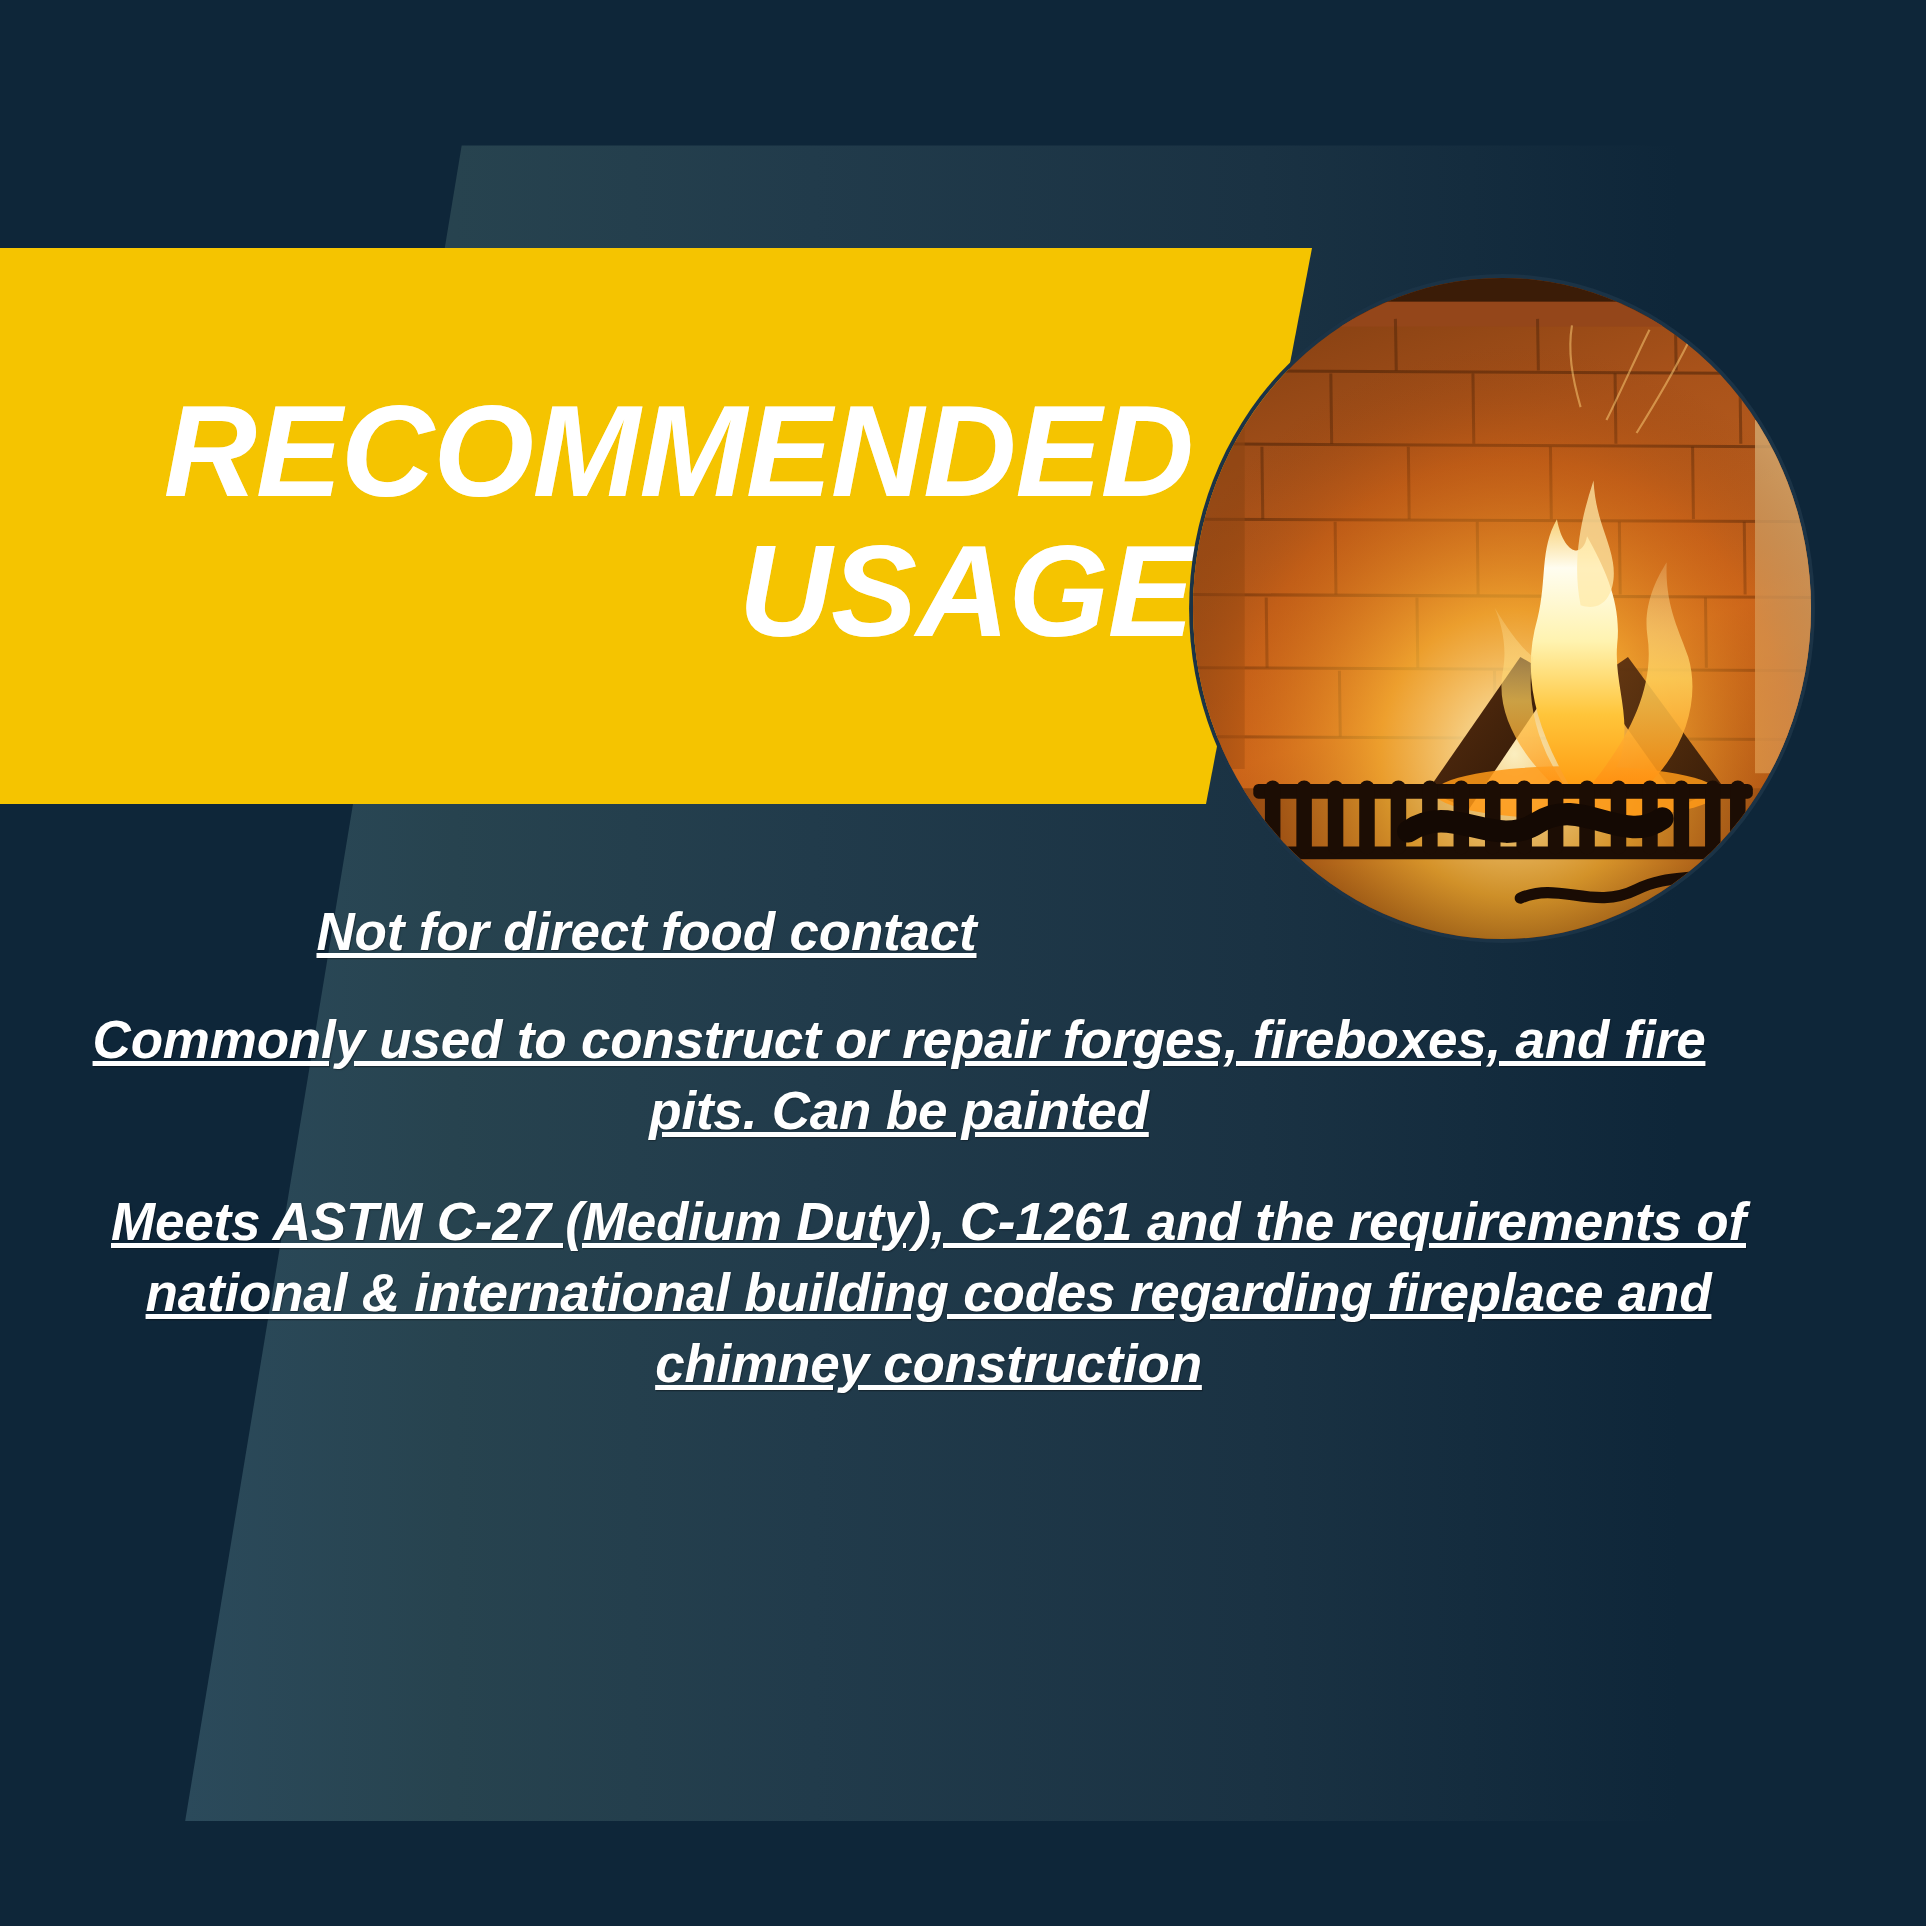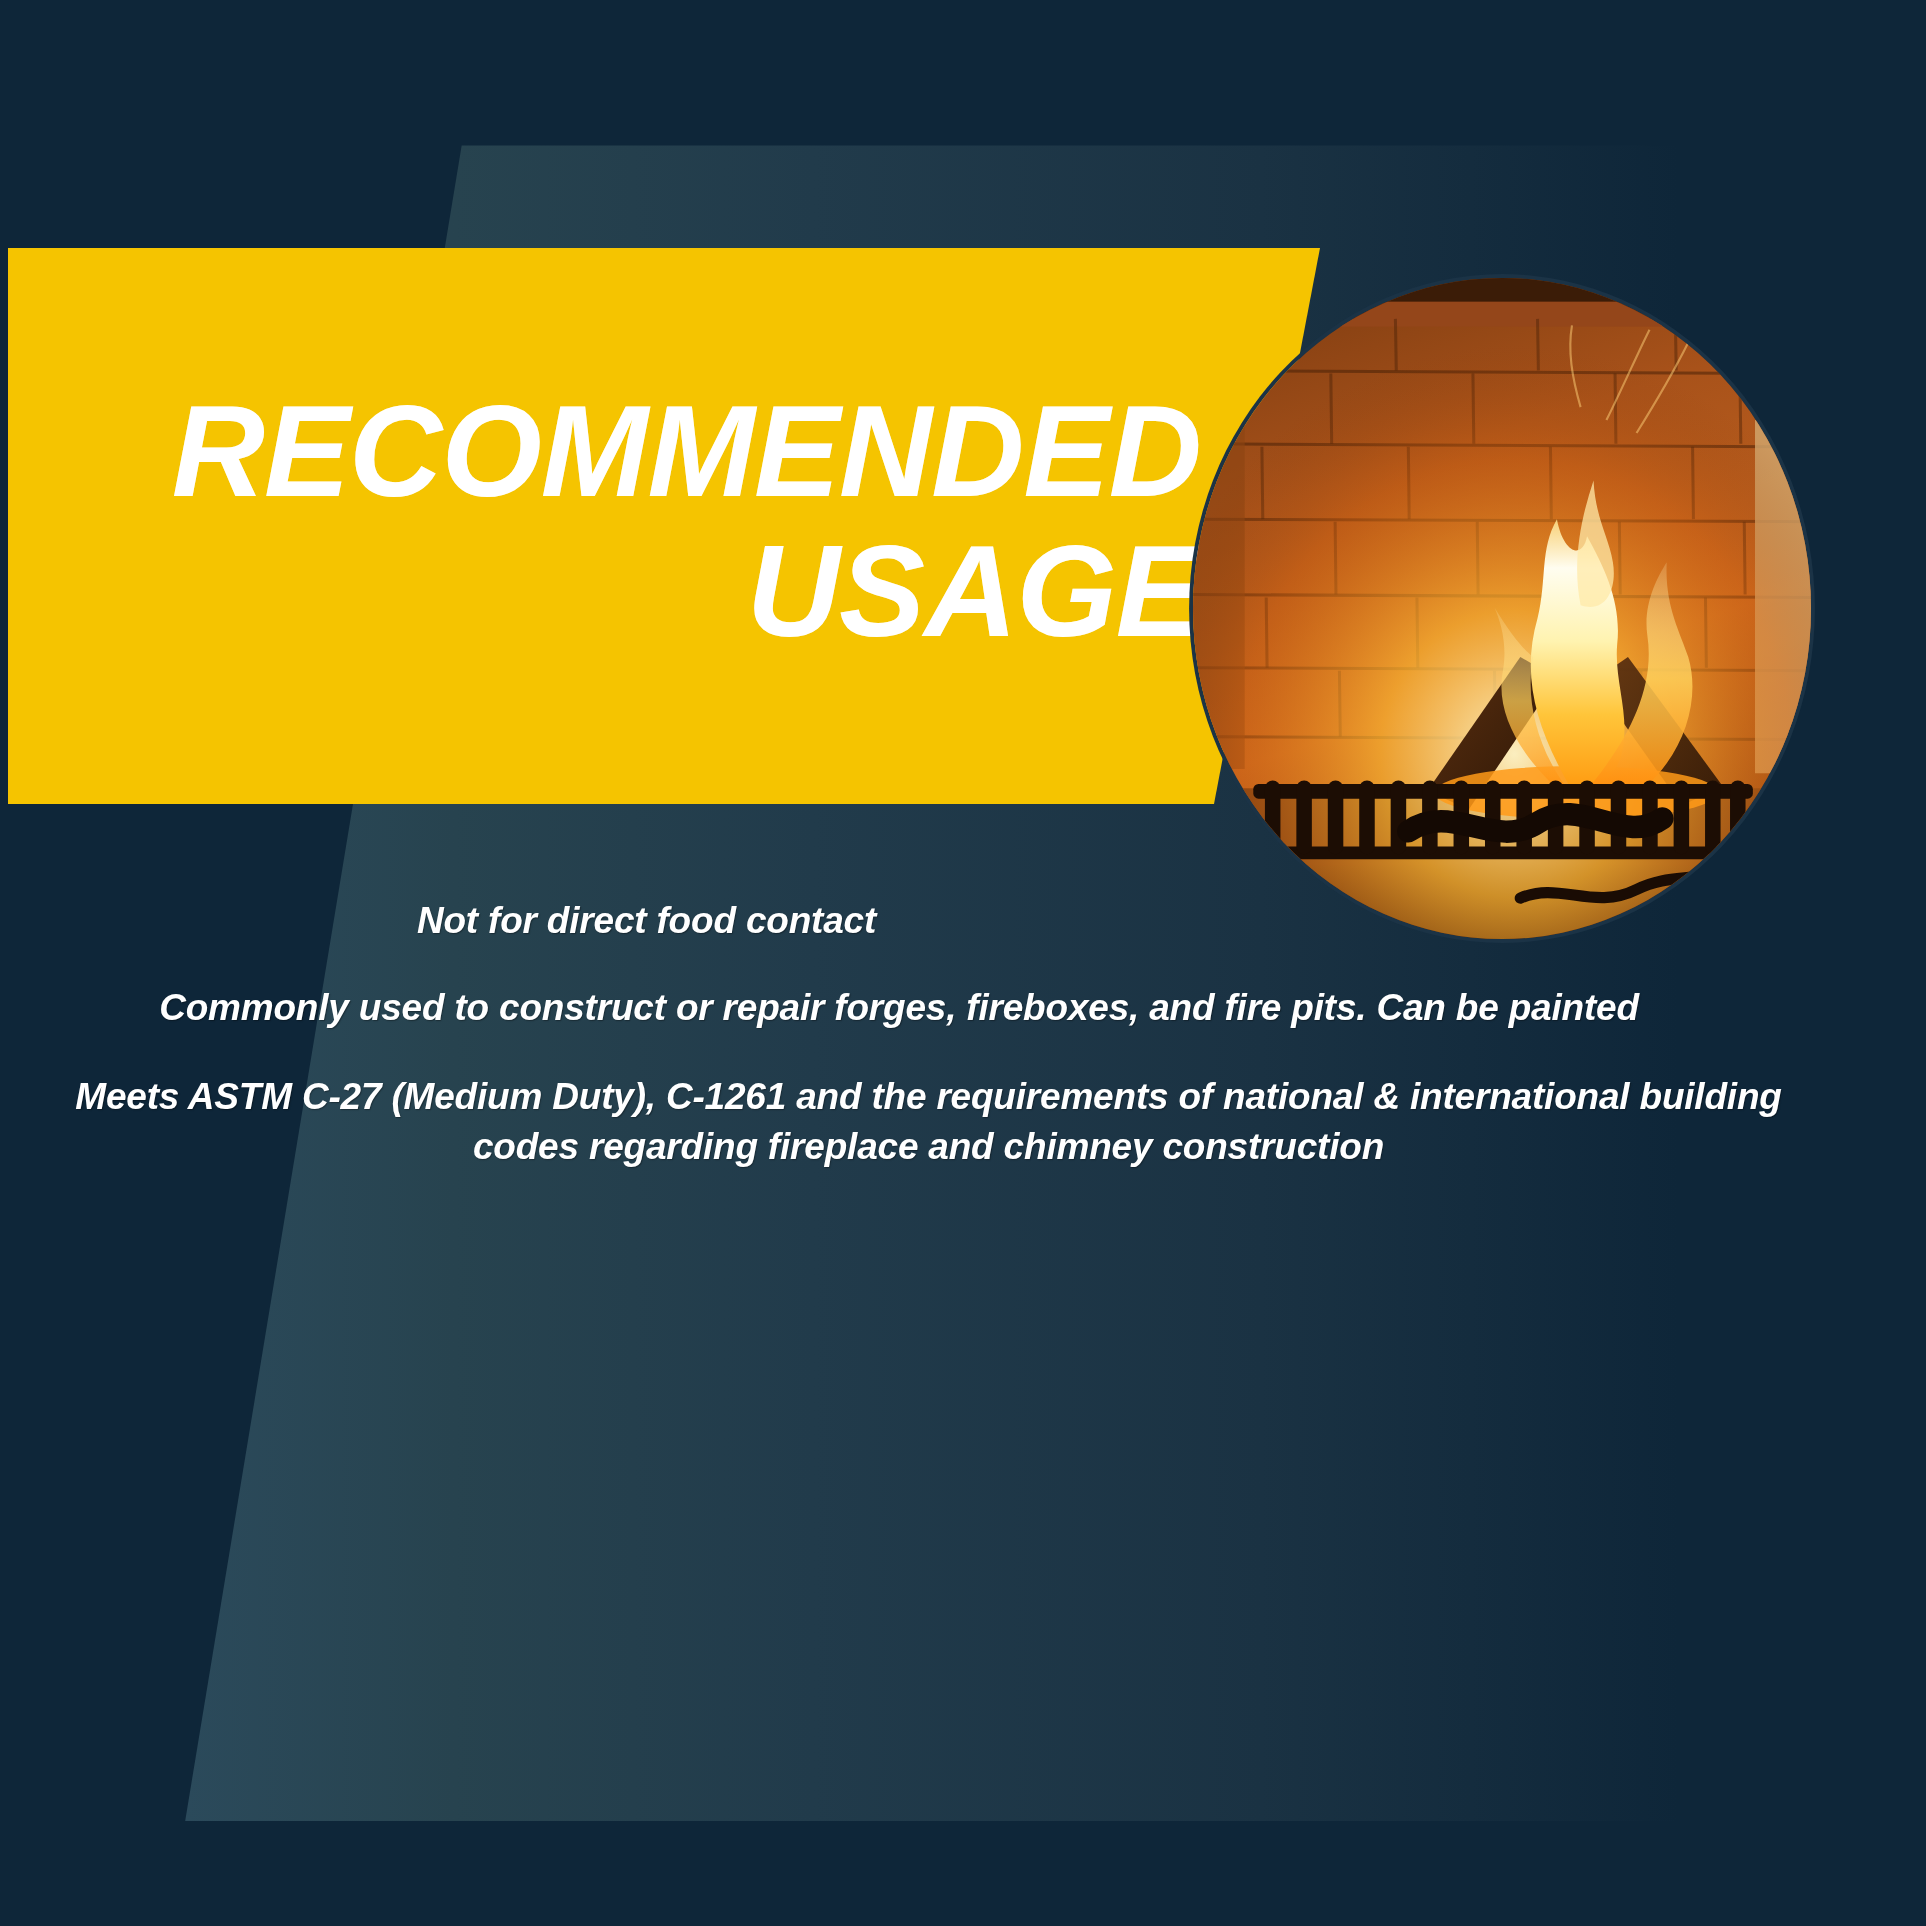--- a/index.html
+++ b/index.html
@@ -24,21 +24,21 @@
   .backdrop-panel {
     position:absolute;
     left:0; top:0;
     width:1926px; height:1926px;
     pointer-events:none;
   }
 
   
   .title-banner {
     position:absolute;
-    left:8px;
+    left:0;
     top:248px;
     width:1318px;
     height:556px;
     background:#f5c400;
     clip-path: polygon(0 0, 1312px 0, 1206px 556px, 0 556px);
     display:flex;
     align-items:center;
     justify-content:flex-end;
   }
   .title-text {
@@ -73,25 +73,26 @@
     position:absolute;
     left:65px;
     top:896px;
     width:1727px;
     text-align:center;
     color:#ffffff;
     font-style:italic;
     font-weight:600;
   }
   .copy-block {
-    font-size:37px;
+    font-size:53px;
     line-height:1.34;
     margin-bottom:37px;
     letter-spacing:-0.2px;
     text-shadow:0.9px 1.3px 1.3px rgba(0,0,0,.35);
+    text-decoration:underline;
   }
   .copy-block:last-child { margin-bottom:0; }
   .copy-block.b1 { padding-right:564px; }
   .copy-block.b2 { padding-right:85px; padding-left:26px;text-align:center; }
   .copy-block.b3 { padding-right:491px; }
   .copy-block.b4 { padding-right:0px;margin-top:40px; }
 </style>
 </head>
 <body>
 

